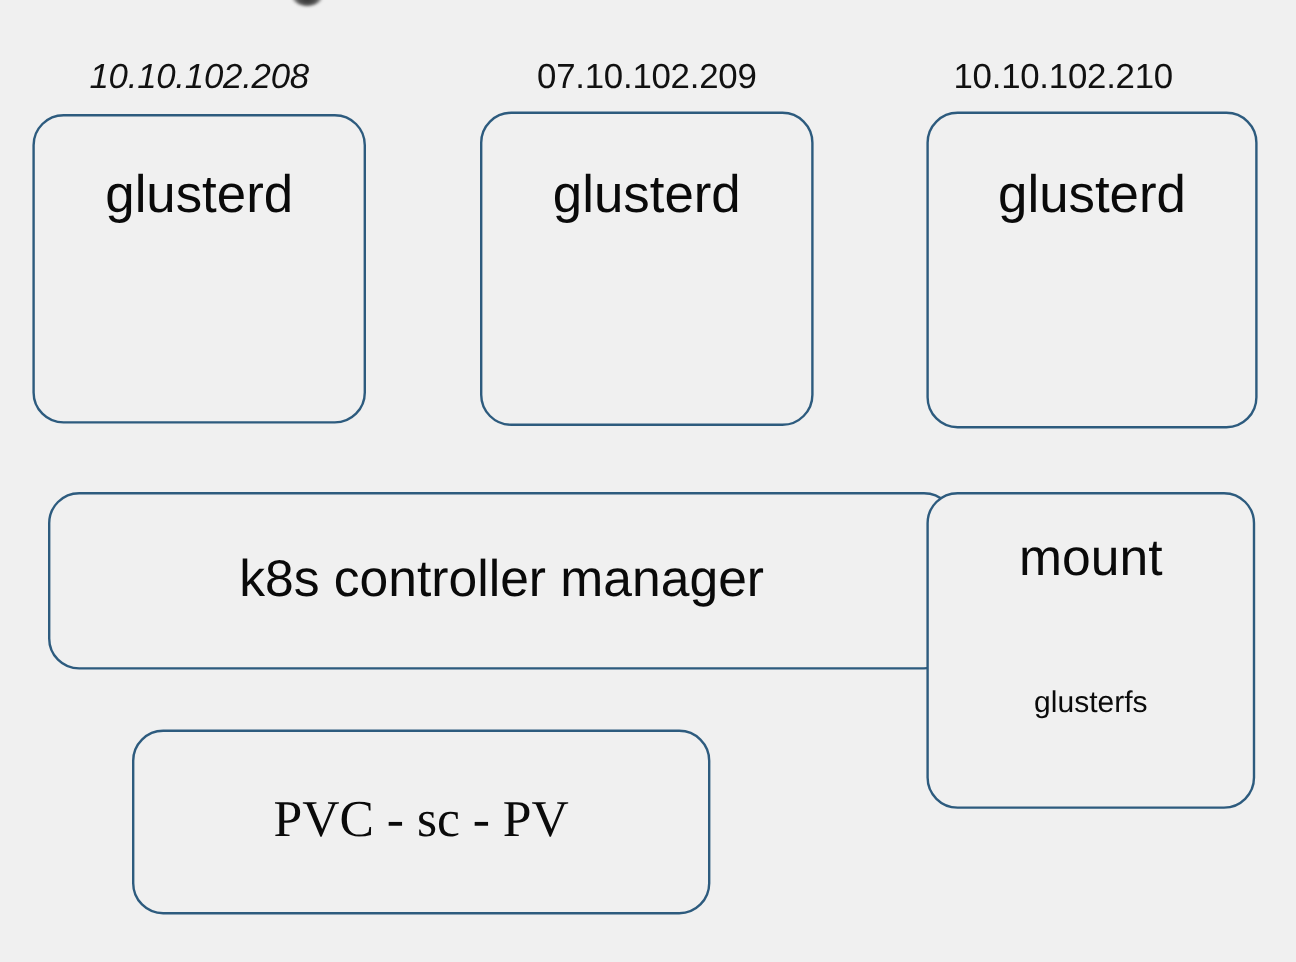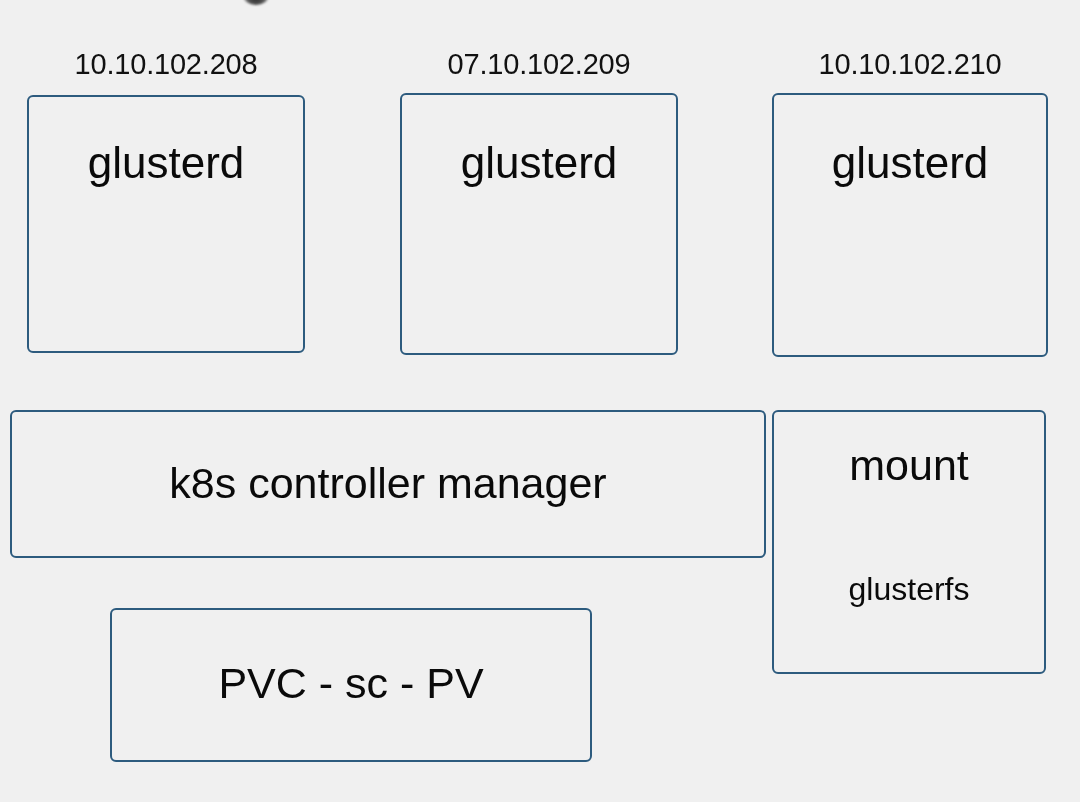--- a/index.html
+++ b/index.html
@@ -39,58 +39,58 @@
     color: #111111;
     white-space: nowrap;
     text-align: center;
     letter-spacing: -0.2px;
   }
 
   .node-box {
     position: absolute;
     box-sizing: border-box;
     border: 2px solid #2d5b7e;
-    border-radius: 6px;
+    border-radius: 26px;
     background: #f0f0f0;
     display: flex;
     flex-direction: column;
     align-items: center;
   }
 
   .box-text {
     color: #0a0a0a;
     white-space: nowrap;
     line-height: 1;
     text-align: center;
   }
 
   
 
-  #ip-0   { left: 27px;  top: 50px;  width: 278px; }
+  #ip-0   { left: 27px;  top: 50px;  width: 278px; font-style: italic; }
   #ip-1   { left: 400px; top: 50px;  width: 278px; }
-  #ip-2   { left: 772px; top: 50px;  width: 276px; }
+  #ip-2   { left: 748px; top: 50px;  width: 276px; }
 
   #box-node-0 { left: 27px;  top: 95px;  width: 278px; height: 258px; }
   #box-node-1 { left: 400px; top: 93px;  width: 278px; height: 262px; }
   #box-node-2 { left: 772px; top: 93px;  width: 276px; height: 264px; }
 
   #box-node-0 .l0 { font-size: 44px; margin-top: 44px; }
   #box-node-0 .l1 { font-size: 44px; margin-top: 80px; }
   #box-node-1 .l0 { font-size: 44px; margin-top: 46px; }
   #box-node-2 .l0 { font-size: 44px; margin-top: 46px; }
 
-  #box-k8s  { left: 10px;  top: 410px; width: 756px; height: 148px; }
+  #box-k8s  { left: 40px;  top: 410px; width: 756px; height: 148px; }
   #box-k8s .l0 { font-size: 43px; margin-top: 50px; }
 
   #box-mount { left: 772px; top: 410px; width: 274px; height: 264px; }
   #box-mount .l0 { font-size: 43px; margin-top: 32px; text-align: center; }
-  #box-mount .l1 { font-size: 32px; margin-top: 86px; }
+  #box-mount .l1 { font-size: 25px; margin-top: 86px; }
 
   #box-pvc { left: 110px; top: 608px; width: 482px; height: 154px; }
-  #box-pvc .l0 { font-size: 43px; margin-top: 52px; }
+  #box-pvc .l0 { font-size: 43px; margin-top: 52px; font-family: Liberation Serif, serif; }
 </style>
 </head>
 <body>
 
 <div id="canvas">
 
   <div class="top-artifact"></div>
 
   <div class="ip-label" id="ip-0">10.10.102.208</div>
   <div class="ip-label" id="ip-1">07.10.102.209</div>

